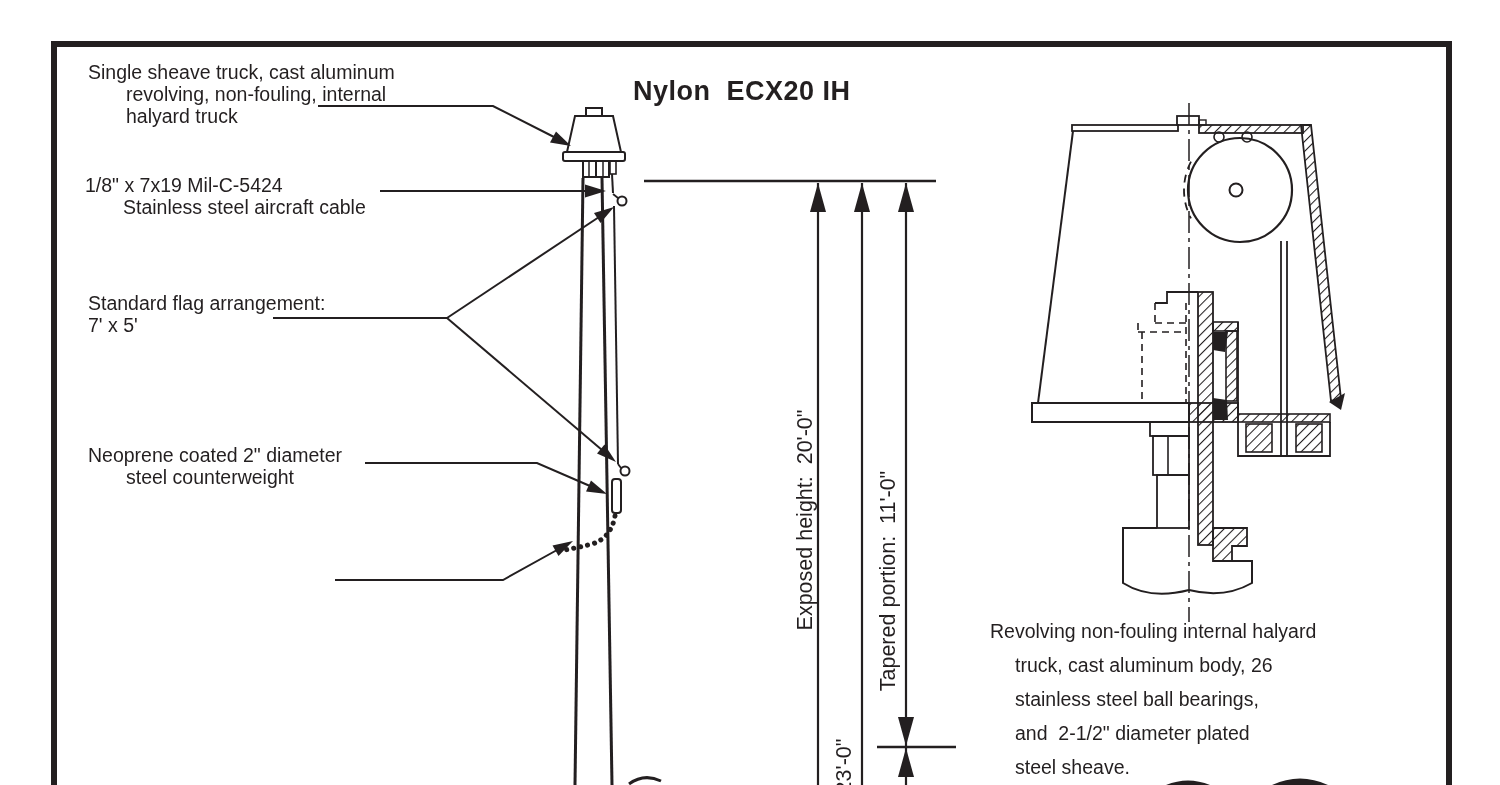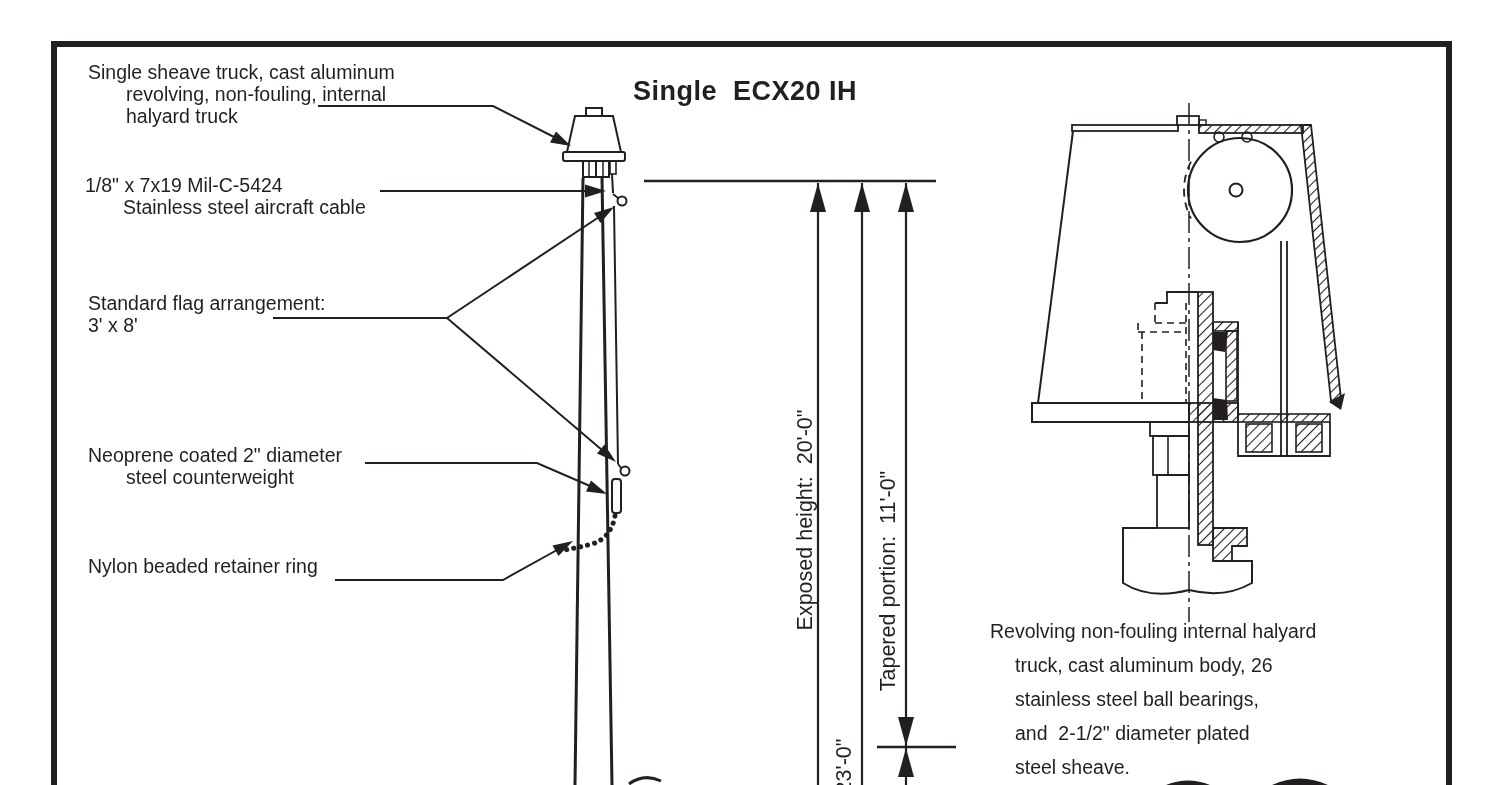--- a/index.html
+++ b/index.html
@@ -183,36 +183,35 @@
         <path d="M1157,528 L1123,528 L1123,583 Q1150,600 1189,590"></path>
         <path d="M1189,590 Q1224,599 1252,583 L1252,561 L1232,561"></path>
       </g>
       <path d="M1213,528 L1247,528 L1247,546 L1232,546 L1232,561 L1213,561 Z" fill="url(#hatch)"></path>
 
       <path d="M1166,785 Q1188,776 1210,785 Z" fill="#231f20" stroke="none"></path>
       <path d="M1272,785 Q1300,772 1328,785 Z" fill="#231f20" stroke="none"></path>
     </g>
   </svg>
 
-  <div class="title">Single  ECX20 IH</div>
+  <div class="title">Nylon  ECX20 IH</div>
 
   <div class="txt hang" style="left:88px;top:61px;width:420px;">Single sheave truck, cast aluminum
 revolving, non-fouling, internal
 halyard truck</div>
 
   <div class="txt hang" style="left:85px;top:174px;width:420px;">1/8" x 7x19 Mil-C-5424
 Stainless steel aircraft cable</div>
 
   <div class="txt" style="left:88px;top:292px;width:420px;">Standard flag arrangement:
-3' x 8'</div>
+7' x 5'</div>
 
   <div class="txt hang" style="left:88px;top:444px;width:420px;">Neoprene coated 2" diameter
 steel counterweight</div>
 
-  <div class="txt" style="left:88px;top:555px;width:420px;">Nylon beaded retainer ring</div>
 
   <div class="txt caption">Revolving non-fouling internal halyard
 truck, cast aluminum body, 26
 stainless steel ball bearings,
 and  2-1/2" diameter plated
 steel sheave.</div>
 
 </div>
 
 </body></html>

